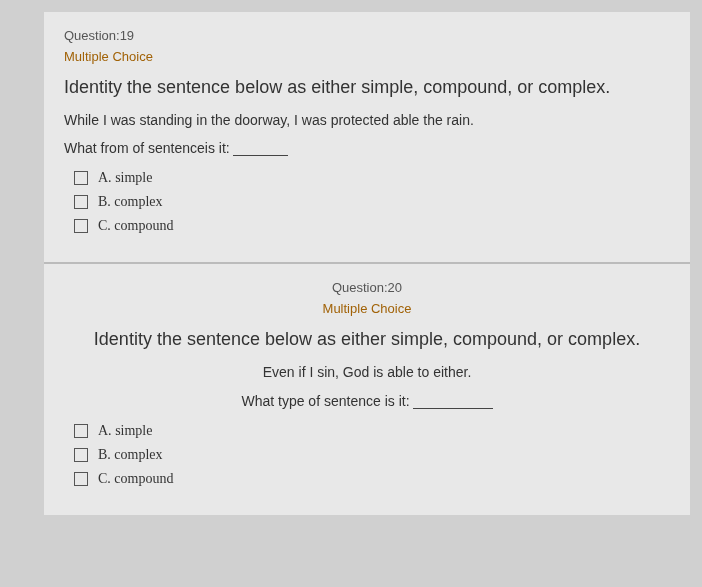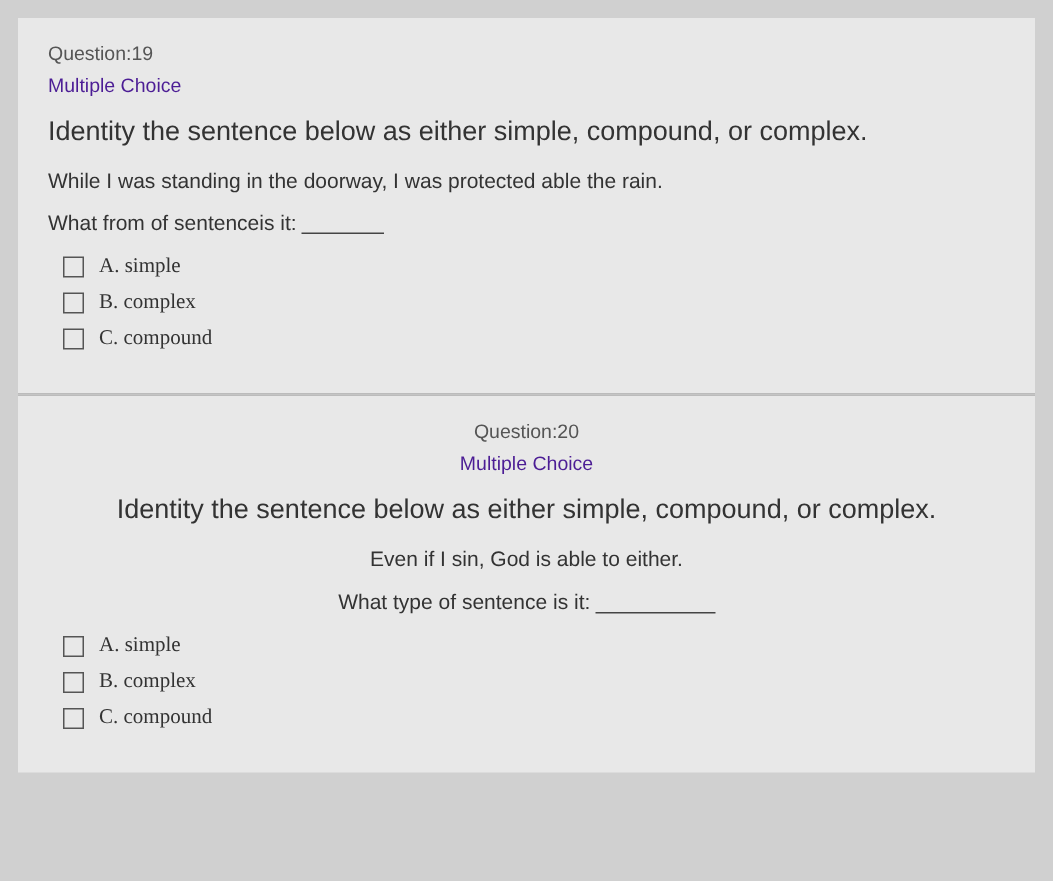--- a/index.html
+++ b/index.html
@@ -13,20 +13,21 @@
       font-family: Arial, sans-serif;
       font-size: 14px;
       color: #333;
       width: 702px;
       min-height: 587px;
     }
 
     .page-container {
       background-color: #d0d0d0;
       padding: 12px;
+      margin-left: 32px;
     }
 
     .question-block {
       background-color: #e8e8e8;
       padding: 16px 20px 20px 20px;
       border-bottom: 1px solid #bbb;
     }
 
     .question-block:last-child {
       border-bottom: none;
@@ -34,21 +35,21 @@
     }
 
     .question-number {
       font-size: 13px;
       color: #555;
       margin-bottom: 6px;
     }
 
     .question-type {
       font-size: 13px;
-      color: #4c1d95;
+      color: #a16207;
       margin-bottom: 10px;
     }
 
     .question-instruction {
       font-size: 18px;
       color: #333;
       margin-bottom: 8px;
       line-height: 1.5;
     }
 

